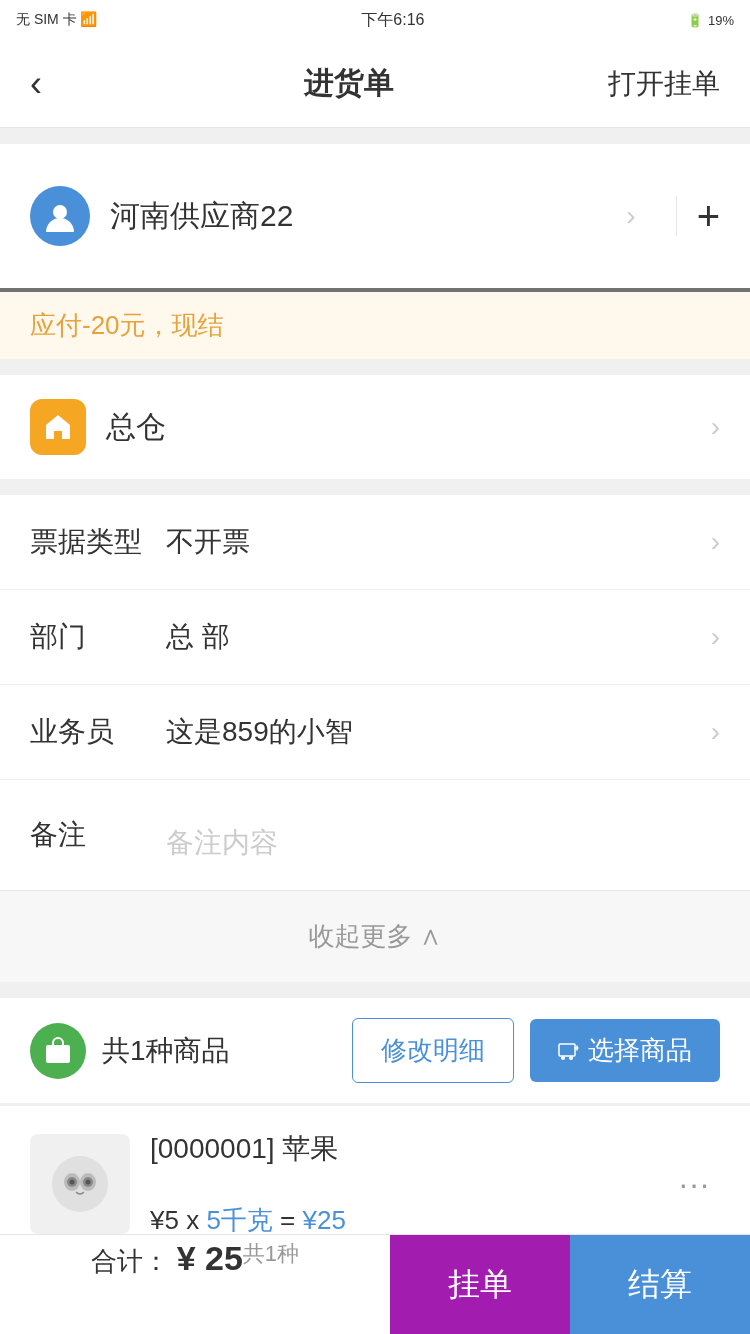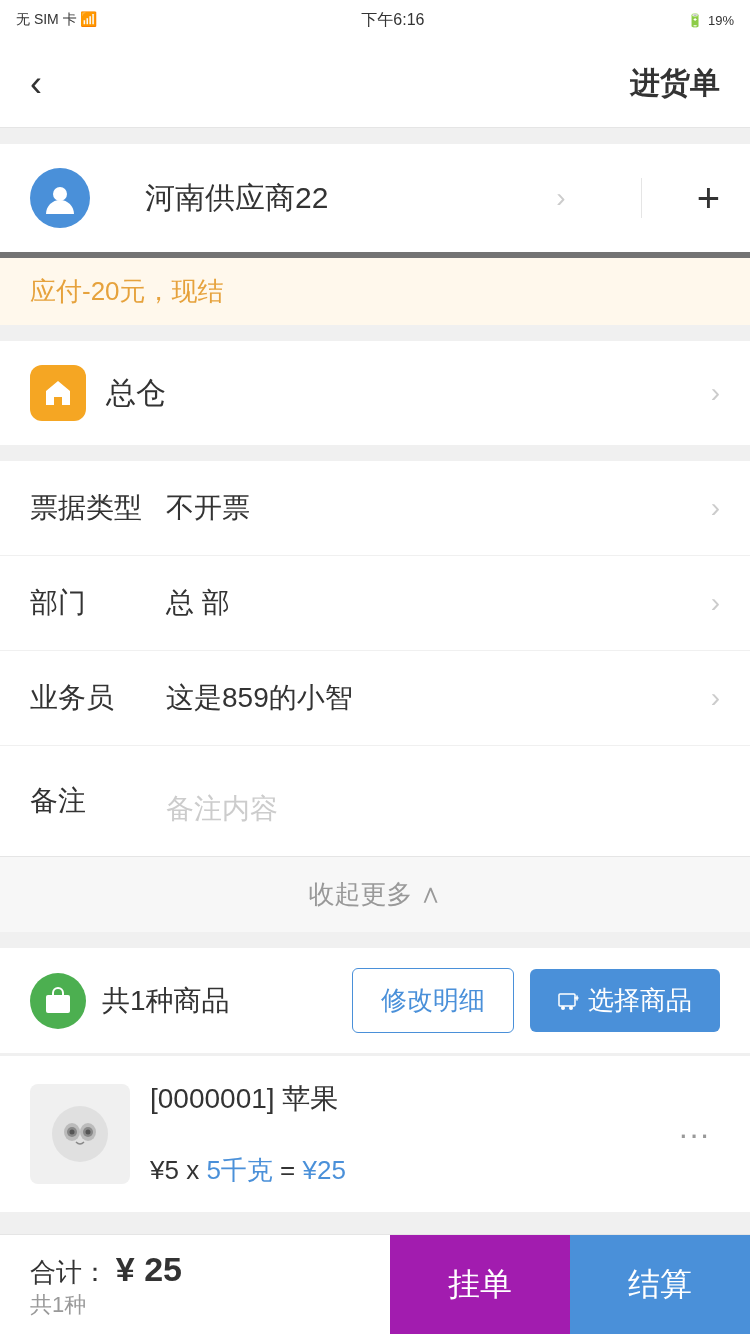--- a/index.html
+++ b/index.html
@@ -64,23 +64,22 @@
     
     .card {
       background: #fff;
       margin-bottom: 0;
     }
 
     
     .supplier-row {
       display: flex;
       align-items: center;
-      padding: 24px 30px;
-      border-bottom: 6px solid #737373;
-      gap: 35px;
+      padding: 42px 30px;
+      border-bottom: 4px solid #737373;
     }
     .supplier-avatar {
       width: 60px;
       height: 60px;
       border-radius: 50%;
       background: #4A90D9;
       display: flex;
       align-items: center;
       justify-content: center;
       margin-right: 20px;
@@ -177,21 +176,21 @@
       color: #ccc;
       margin-top: 16px;
     }
 
     
     .collapse-row {
       background: #f7f7f7;
       display: flex;
       align-items: center;
       justify-content: center;
-      padding: 20px;
+      padding: 28px;
       border-top: 1px solid #e5e5e5;
       cursor: pointer;
     }
     .collapse-text {
       font-size: 26px;
       color: #999;
     }
 
     
     .products-header {
@@ -291,21 +290,20 @@
       width: 750px;
       height: 100px;
       background: #fff;
       display: flex;
       align-items: stretch;
       border-top: 1px solid #e5e5e5;
     }
     .total-section {
       flex: 1;
       display: flex;
-      flex-direction: column;
       justify-content: center;
       padding: 4px 30px;
     }
     .total-label {
       font-size: 26px;
       color: #333;
     }
     .total-count {
       font-size: 22px;
       color: #999;
@@ -347,20 +345,21 @@
   <span class="status-center">下午6:16</span>
   <span class="status-right">
     <span>🔋</span>
     <span>19%</span>
   </span>
 </div>
 
 <div class="nav-bar">
   <span class="nav-back">‹</span>
   <span class="nav-title">进货单</span>
+  <span class="nav-action">打开挂单</span>
 </div>
 
 <div class="section-divider"></div>
 
 <div class="card">
   <div class="supplier-row">
     <div class="supplier-avatar">
       <svg viewBox="0 0 36 36" fill="none">
         <circle cx="18" cy="14" r="7" fill="white"></circle>
         <path d="M4 34c0-7.732 6.268-14 14-14s14 6.268 14 14" fill="white"></path>

